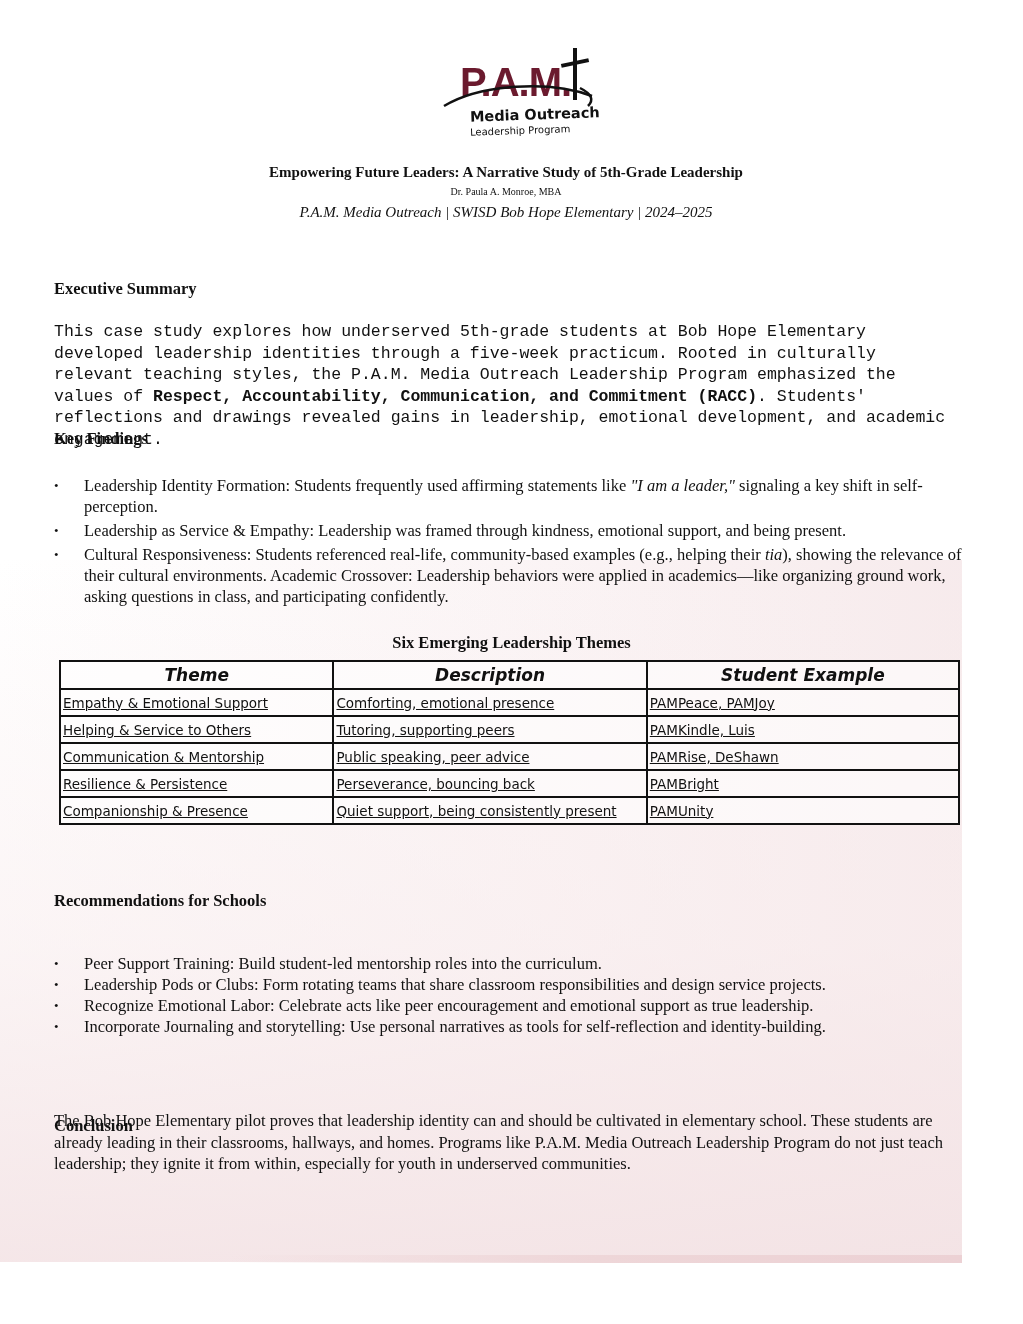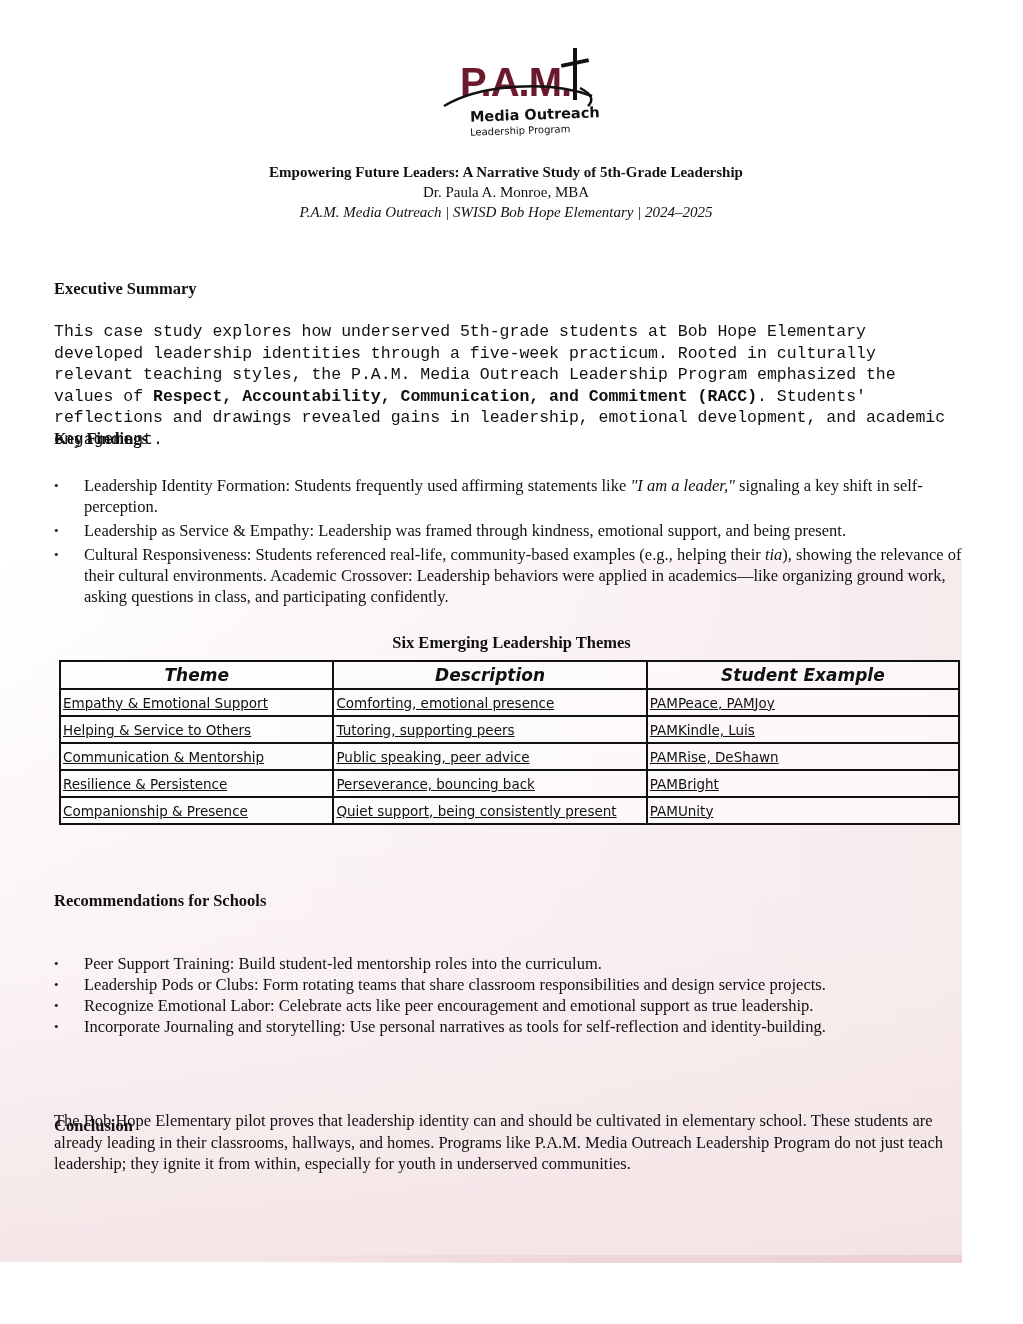--- a/index.html
+++ b/index.html
@@ -22,21 +22,21 @@
   }
   .content { position: relative; z-index: 1; }
 
   
   .logo { position: absolute; left: 440px; top: 44px; width: 160px; height: 95px; }
   .logo svg { width: 160px; height: 95px; display: block; }
 
   
   .header { position: absolute; left: 0; top: 162px; width: 1012px; text-align: center; }
   .doc-title { font-weight: bold; font-size: 15px; line-height: 20px; }
-  .doc-author { font-size: 15px; line-height: 20px; }
+  .doc-author { font-size: 10px; line-height: 20px; }
   .doc-affil { font-style: italic; font-size: 15px; line-height: 20px; }
 
   .section-heading { position: absolute; left: 54px; font-weight: bold; font-size: 16.5px; line-height: 20px; }
   .para { position: absolute; left: 54px; width: 910px; font-size: 16.5px; line-height: 21.5px; text-align: left; }
   .para b { font-weight: bold; }
 
   ul.bullets { position: absolute; left: 54px; width: 910px; margin: 0; padding: 0; list-style: none; font-size: 16.5px; }
   ul.bullets li { position: relative; padding-left: 30px; }
   ul.bullets li .dot { position: absolute; left: 0; top: 0; font-size: 13px; }
   ul.findings li { line-height: 21px; margin-bottom: 3px; }

